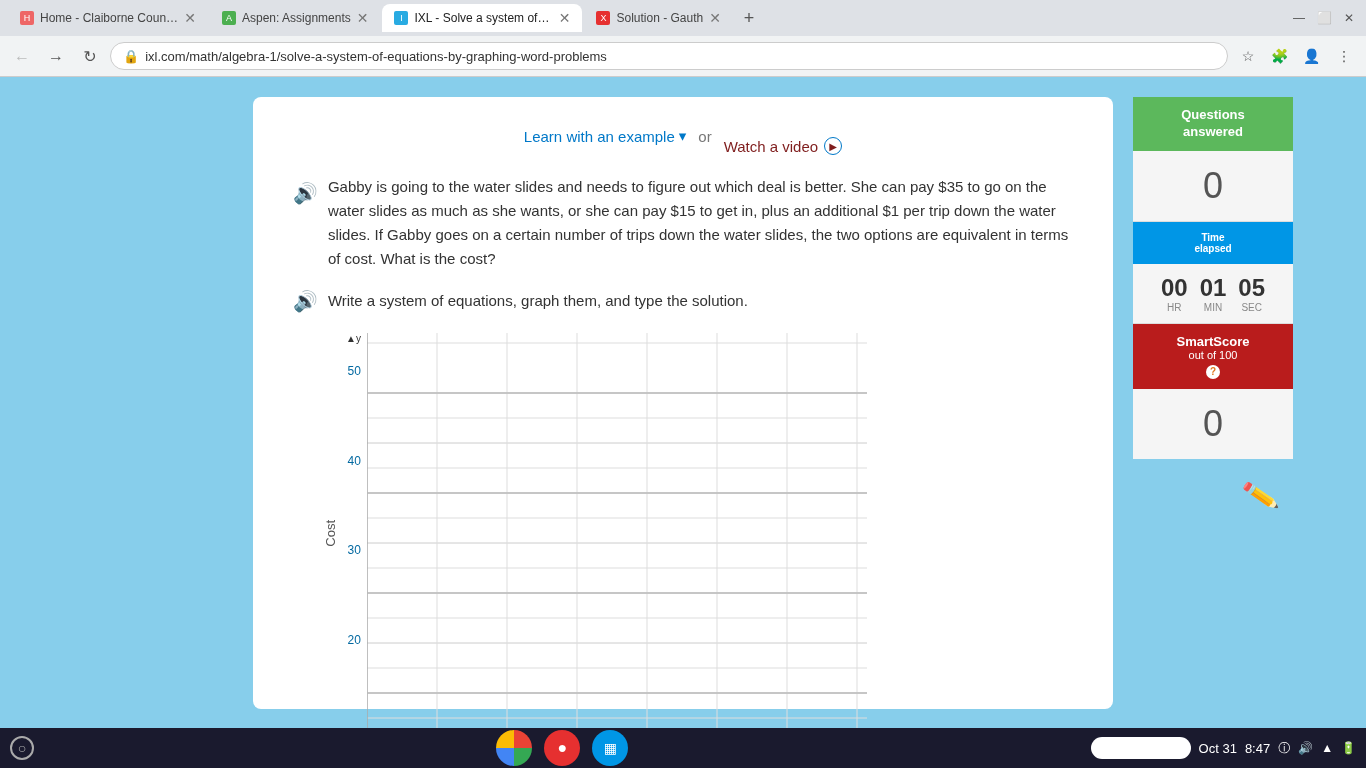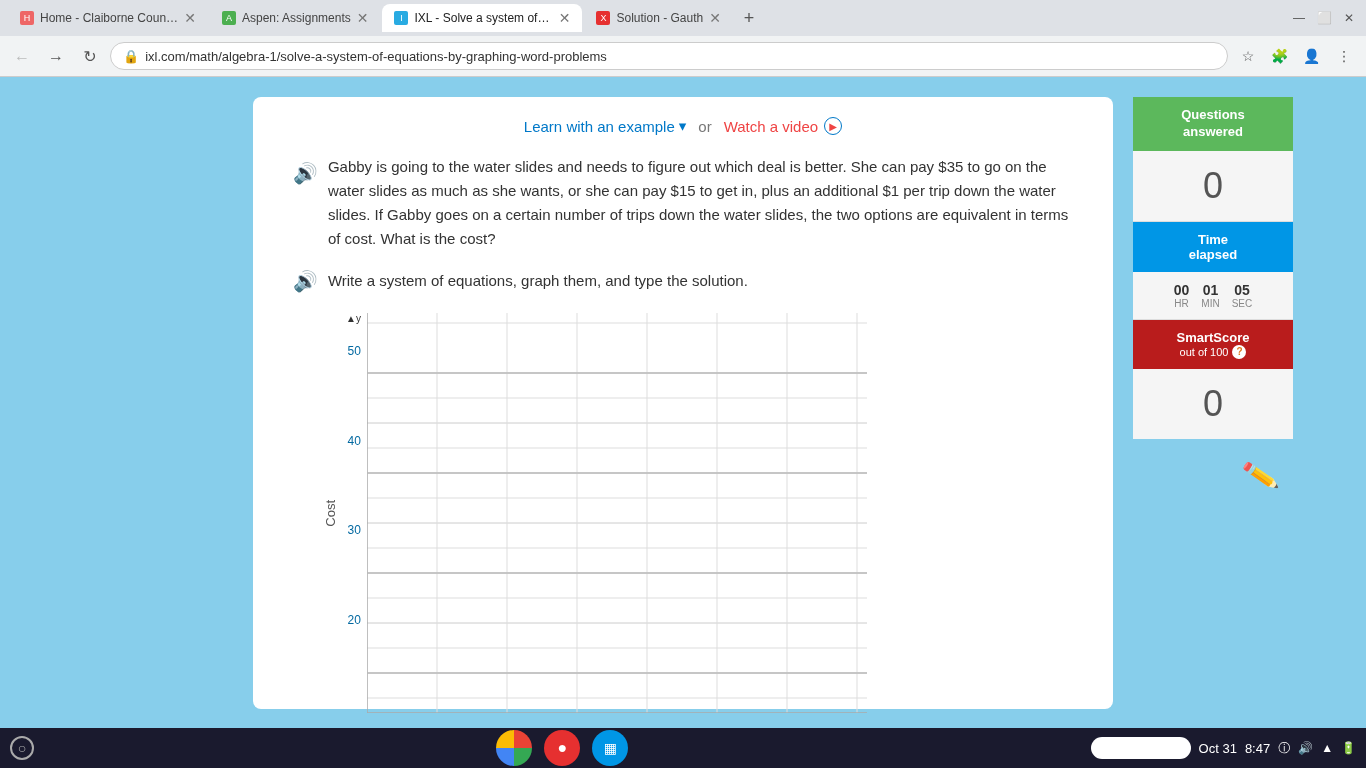--- a/index.html
+++ b/index.html
@@ -164,25 +164,26 @@
       color: #0078c8;
       cursor: pointer;
       font-size: 15px;
       border: none;
       background: none;
     }
     .watch-video-btn {
       display: flex;
       align-items: center;
       gap: 6px;
-      color: #ef4444;
+      color: #7f1d1d;
       cursor: pointer;
       font-size: 15px;
       border: none;
       background: none;
+      margin-top: 20px;
     }
     .or-text { color: #777; font-size: 15px; }
 
     
     .problem-text {
       font-size: 15px;
       color: #333;
       line-height: 1.6;
       margin-bottom: 16px;
       display: flex;
@@ -264,37 +265,37 @@
       padding: 14px;
       font-size: 36px;
       color: #555;
       border-bottom: 1px solid #ddd;
     }
     .time-elapsed-box {
       background: #0096e6;
       color: #fff;
       text-align: center;
       padding: 10px;
-      font-size: 13px;
+      font-size: 10px;
       font-weight: bold;
     }
     .timer-box {
       background: #f5f5f5;
       display: flex;
       justify-content: center;
       gap: 0;
       padding: 10px;
       border-bottom: 1px solid #ddd;
     }
     .timer-unit {
       text-align: center;
       padding: 0 6px;
     }
     .timer-num {
-      font-size: 14px;
+      font-size: 24px;
       color: #333;
       font-weight: bold;
     }
     .timer-label {
       font-size: 10px;
       color: #888;
     }
     .smart-score-box {
       background: #b91c1c;
       color: #fff;
@@ -303,20 +304,21 @@
       font-size: 13px;
       font-weight: bold;
     }
     .smart-score-label {
       font-size: 11px;
       font-weight: normal;
       display: flex;
       align-items: center;
       justify-content: center;
       gap: 4px;
+      flex-direction: column;
     }
     .smart-score-count-box {
       background: #f5f5f5;
       text-align: center;
       padding: 14px;
       font-size: 36px;
       color: #555;
     }
     .pencil-icon {
       color: #0096e6;

